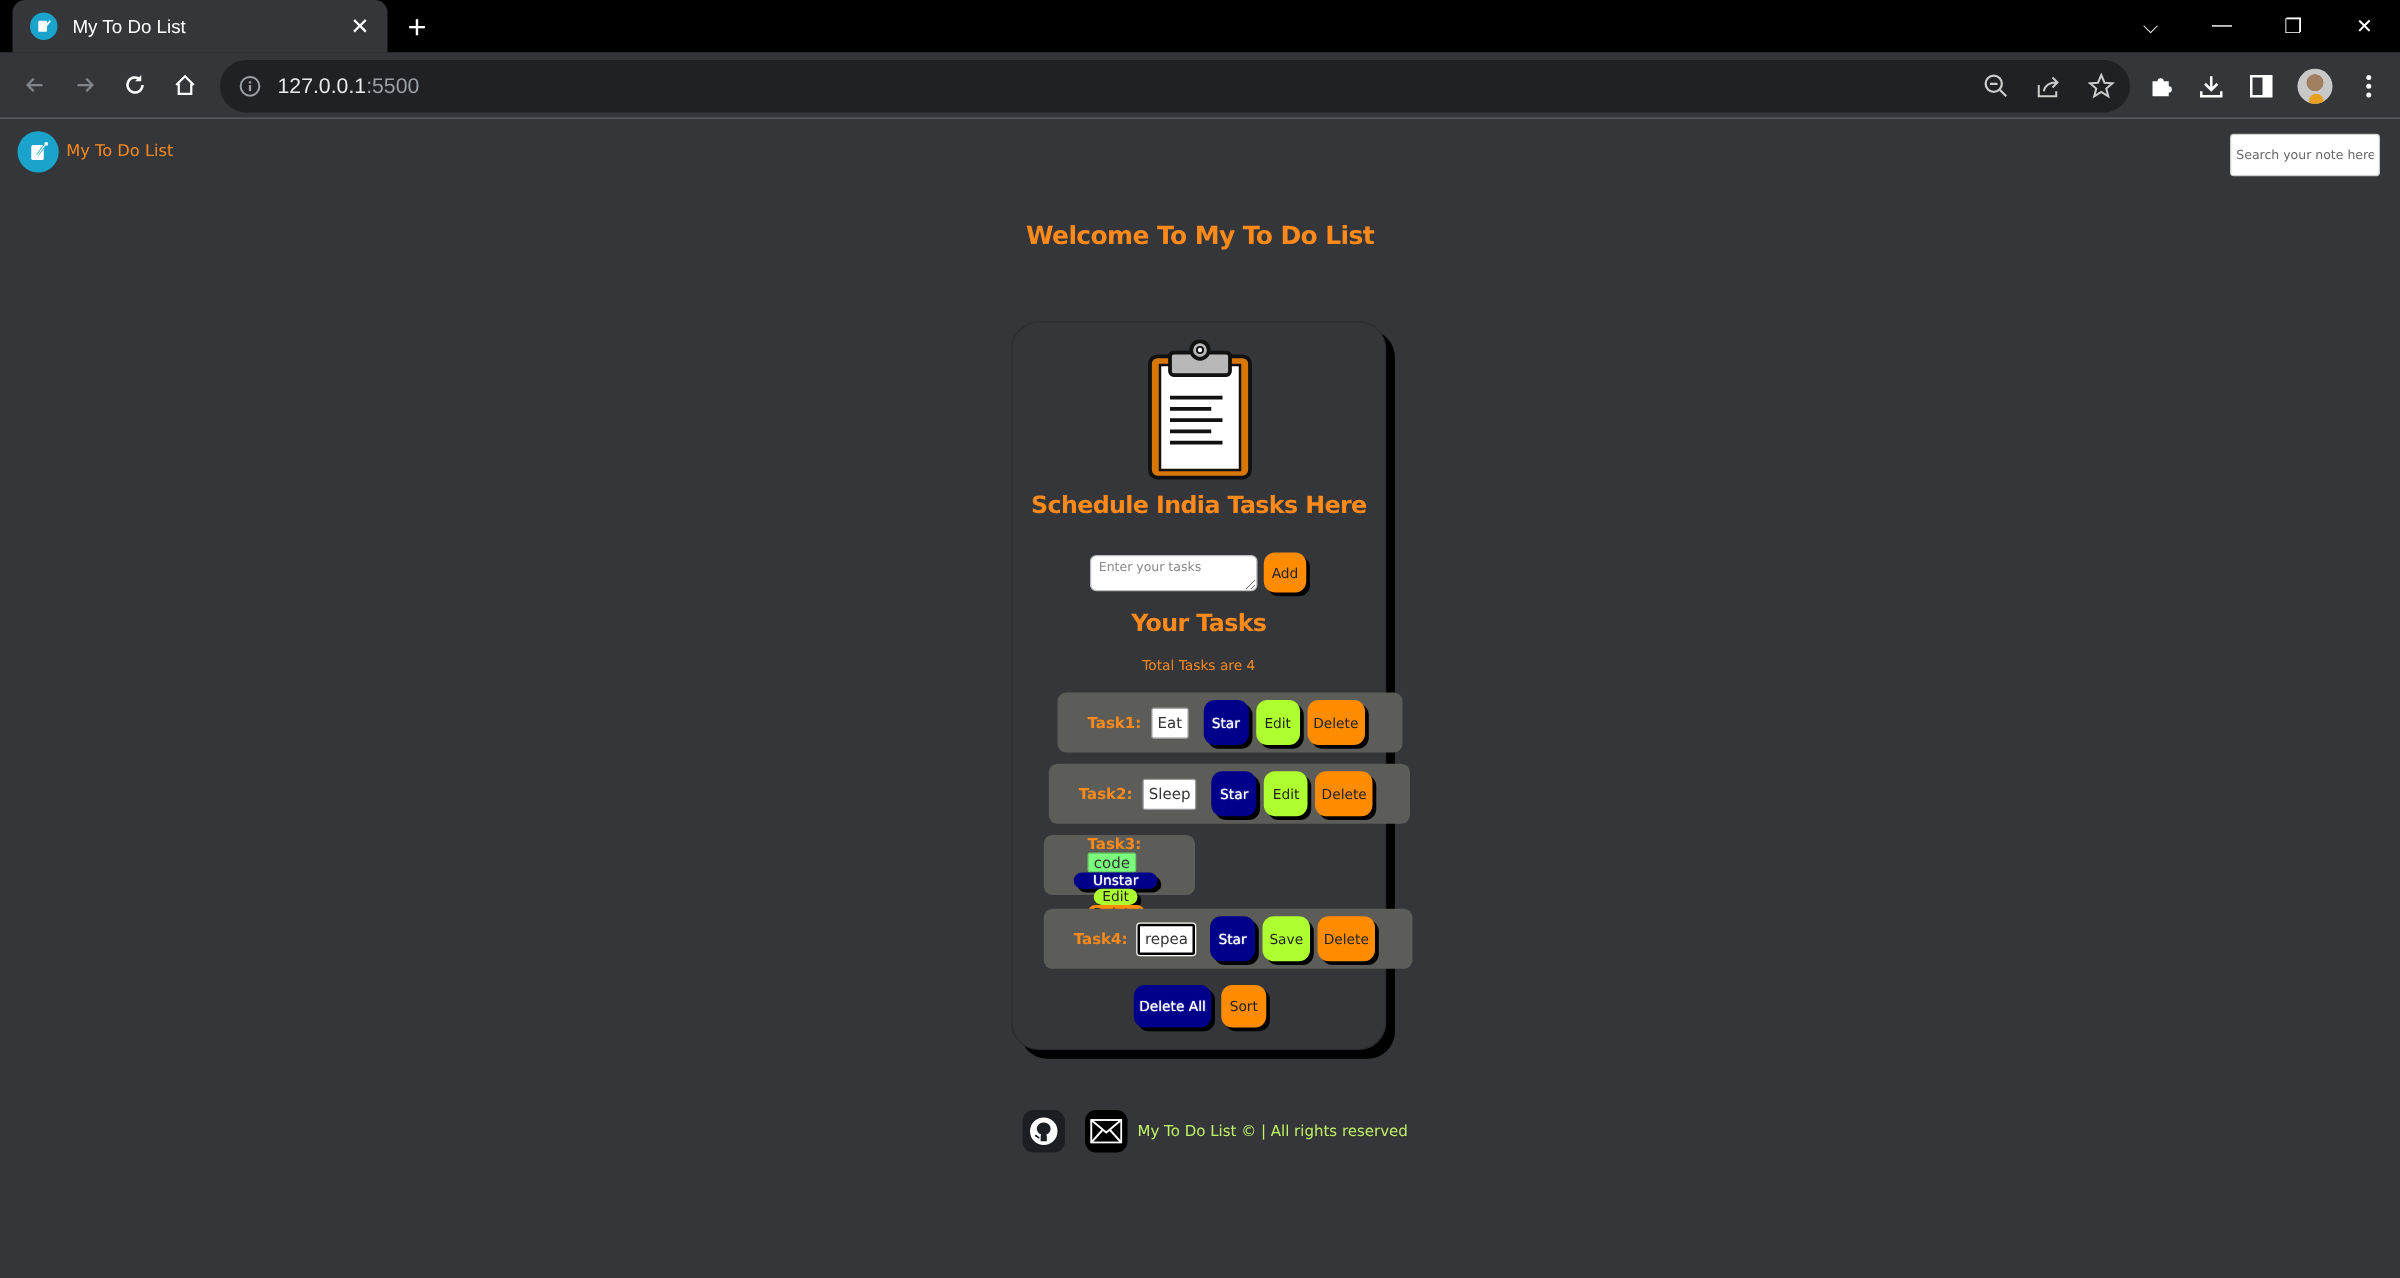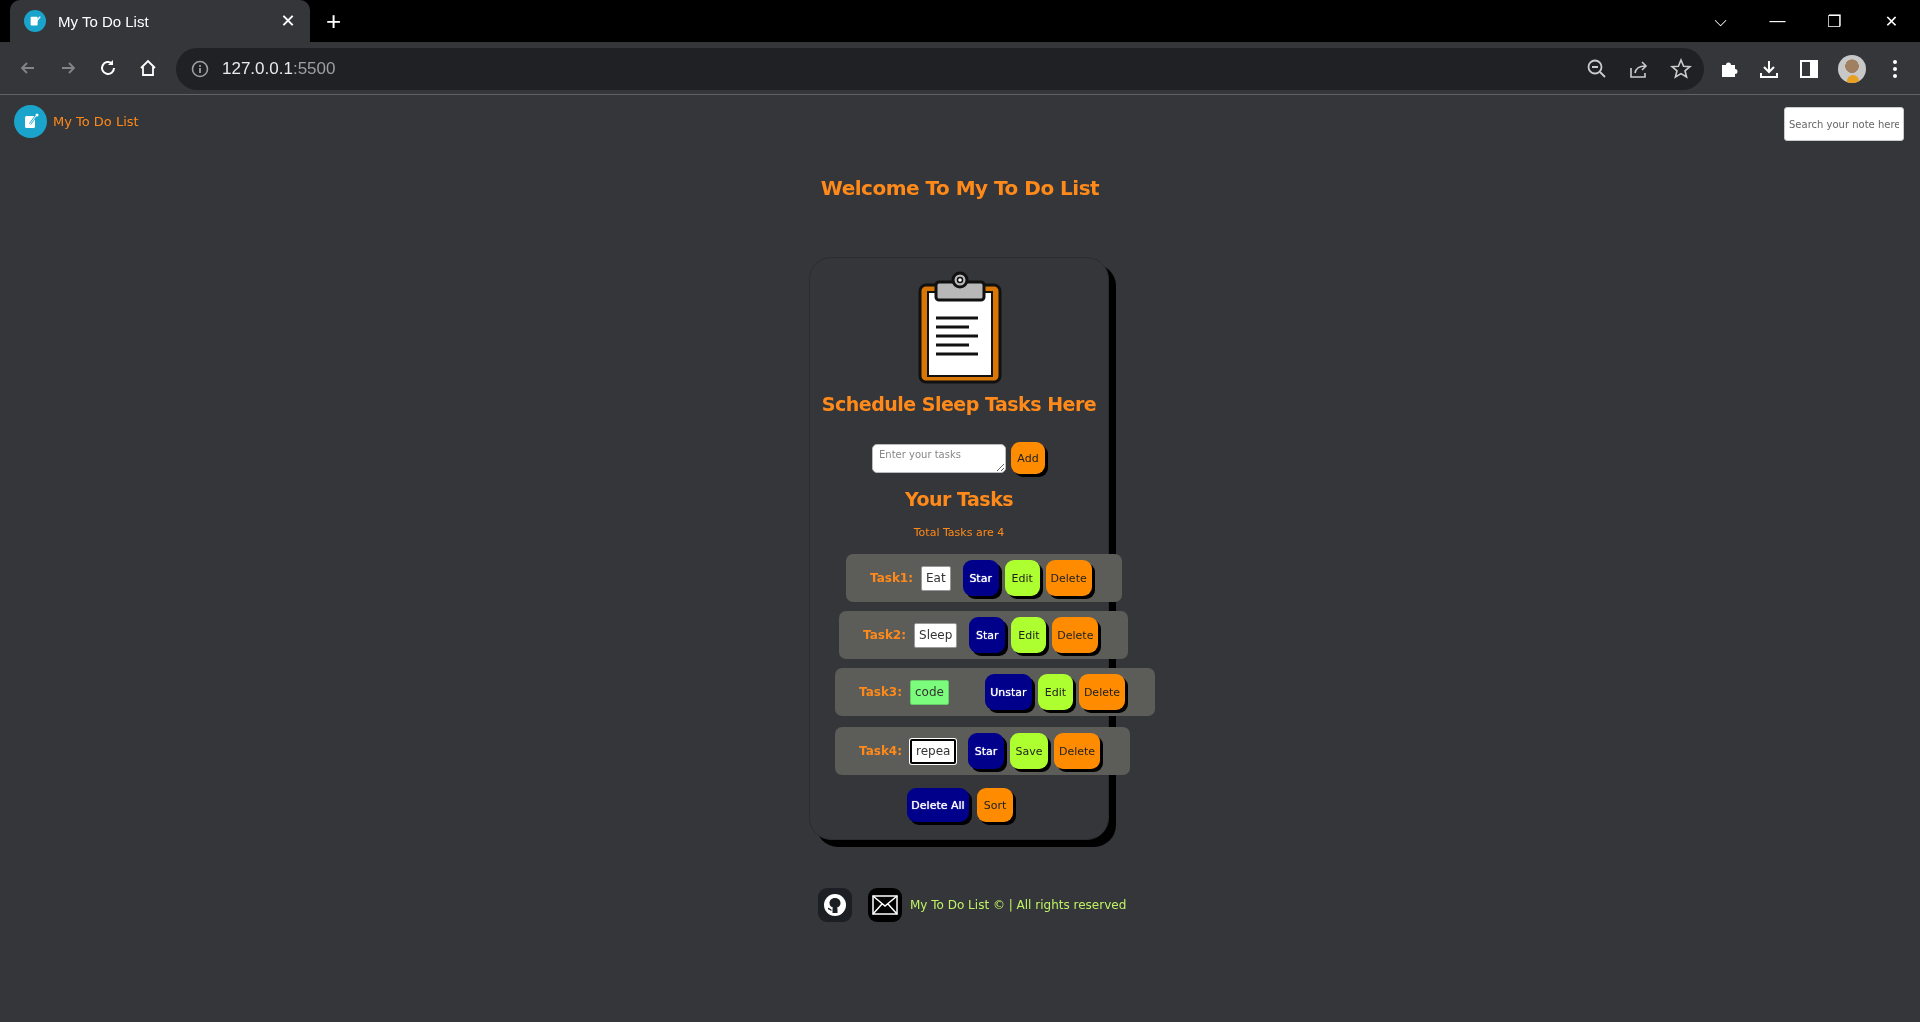--- a/index.html
+++ b/index.html
@@ -56,21 +56,21 @@
   .your-tasks { position: absolute; left: 0; width: 100%; top: 230px; text-align: center; color: #ff8a1a; font-size: 19px; font-weight: bold; letter-spacing: -0.5px; }
   .total { position: absolute; left: 0; width: 100%; top: 268px; text-align: center; color: #ff8a1a; font-size: 11px; }
 
   .task-row { position: absolute; height: 48px; background: #5c5d58; border-radius: 7px; display: flex; align-items: center; padding: 0 24px; }
   .task-label { color: #ff8a1a; font-size: 12px; font-weight: bold; margin-right: 8px; }
   .task-value { height: 25px; background: #fff; color: #333; font-size: 12px; border: 1px solid #999; border-radius: 2px; padding: 0 4px; display: flex; align-items: center; margin-right: 12px; }
   .task-value.starred { background: #7cfc7c; color: #333; border-color: #6c6; }
   .task-value.editing { border: 2px solid #000; box-shadow: 0 0 0 1px #fff; outline: none; font-family: "DejaVu Sans", sans-serif; width: 46px; }
   .task-row .btn { height: 36px; margin-right: 6px; }
   .w-star { width: 36px; }
-  .w-unstar { width: 47px; margin-left: 24px; }
+  .w-unstar { width: 67px; }
   .w-edit { width: 35px; }
   .w-save { width: 38px; }
   .w-del { width: 46px; }
 
   .bottom-row { position: absolute; left: 97px; top: 530px; display: flex; gap: 8px; }
   .del-all { width: 62px; height: 34px; }
   .sort { width: 36px; height: 34px; }
 
   .footer { position: absolute; left: 818px; top: 792px; display: flex; align-items: center; }
   .gh { width: 34px; height: 34px; border-radius: 9px; background: #1b1f23; display: flex; align-items: center; justify-content: center; cursor: pointer; }
@@ -181,21 +181,21 @@
 
   <div class="card">
     <svg class="clipboard" viewBox="0 0 84 114">
       <rect x="2" y="15" width="80" height="97" rx="6" fill="#d97706" stroke="#111" stroke-width="3"></rect>
       <rect x="10" y="22" width="64" height="84" fill="#fff" stroke="#111" stroke-width="2"></rect>
       <rect x="18" y="12" width="48" height="18" rx="3" fill="#b8b8b8" stroke="#111" stroke-width="3"></rect>
       <circle cx="42" cy="10" r="7" fill="#b8b8b8" stroke="#111" stroke-width="3"></circle>
       <circle cx="42" cy="10" r="2.5" fill="#fff" stroke="#111" stroke-width="1.5"></circle>
       <path d="M18 48H60M18 57H51M18 66H60M18 75H51M18 84H60" stroke="#111" stroke-width="3"></path>
     </svg>
-    <div class="card-title">Schedule Sleep Tasks Here</div>
+    <div class="card-title">Schedule India Tasks Here</div>
 
     <div class="add-row">
       <textarea class="task-input" placeholder="Enter your tasks" style=""></textarea>
       <button class="btn btn-orange add-btn">Add</button>
     </div>
 
     <div class="your-tasks">Your Tasks</div>
     <div class="total">Total Tasks are 4</div>
 
     <div class="task-row" style="left:36px; top:296px;">
@@ -207,21 +207,21 @@
     </div>
 
     <div class="task-row" style="left:29px; top:353px;">
       <span class="task-label">Task2:</span>
       <span class="task-value">Sleep</span>
       <button class="btn btn-navy w-star">Star</button>
       <button class="btn btn-lime w-edit">Edit</button>
       <button class="btn btn-orange w-del">Delete</button>
     </div>
 
-    <div class="task-row" style="left:25px; top:410px;">
+    <div class="task-row" style="left:25px; top:410px;flex-direction:column;">
       <span class="task-label">Task3:</span>
       <span class="task-value starred">code</span>
       <button class="btn btn-navy w-unstar">Unstar</button>
       <button class="btn btn-lime w-edit">Edit</button>
       <button class="btn btn-orange w-del">Delete</button>
     </div>
 
     <div class="task-row" style="left:25px; top:469px;">
       <span class="task-label">Task4:</span>
       <input class="task-value editing" type="text" value="repeat" style="">

